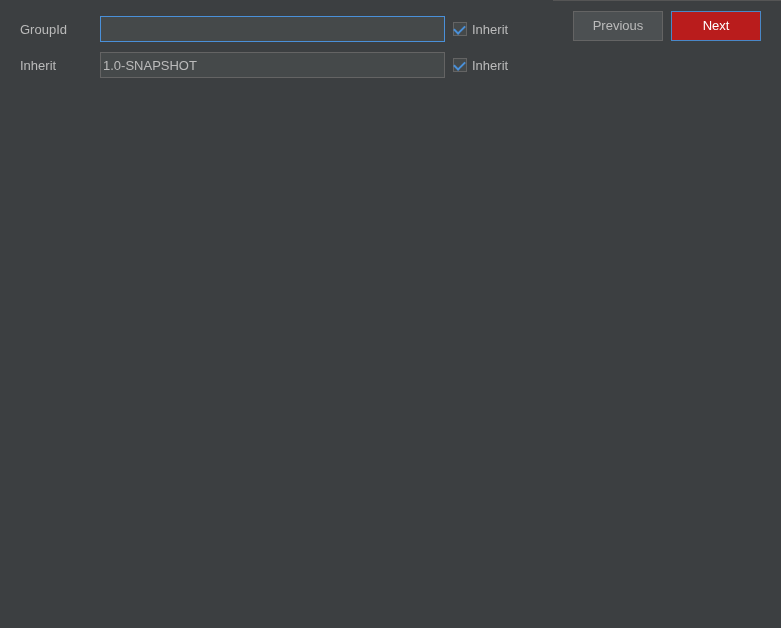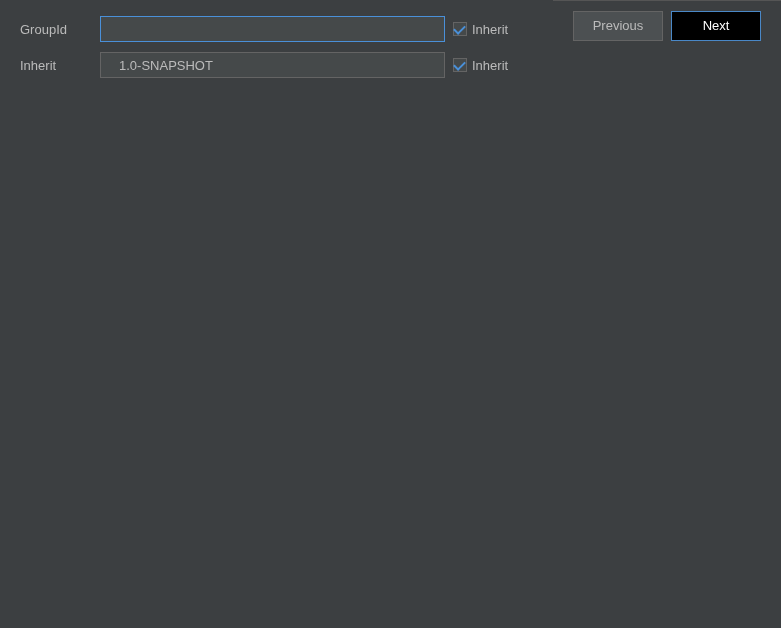--- a/index.html
+++ b/index.html
@@ -45,21 +45,21 @@
       text-align: left;
     }
 
     .form-input {
       flex: 1;
       height: 26px;
       background-color: #45494a;
       border: 1px solid #646464;
       color: #bbbbbb;
       font-size: 13px;
-      padding: 2px 18px;
+      padding: 2px 2px;
       outline: none;
     }
 
     .form-input-groupid {
       border-color: #4a90d9;
     }
 
     .inherit-container {
       display: flex;
       align-items: center;
@@ -121,21 +121,21 @@
       padding: 0 16px;
       font-size: 13px;
       cursor: pointer;
       border: 1px solid #646464;
       background-color: #4c5052;
       color: #bbbbbb;
       outline: none;
     }
 
     .btn-next {
-      background-color: #000000;
+      background-color: #b91c1c;
       border-color: #4a88c7;
       color: #ffffff;
     }
   </style>
 </head>
 <body>
 
 <div class="main-container">
   <div class="form-area">
 

